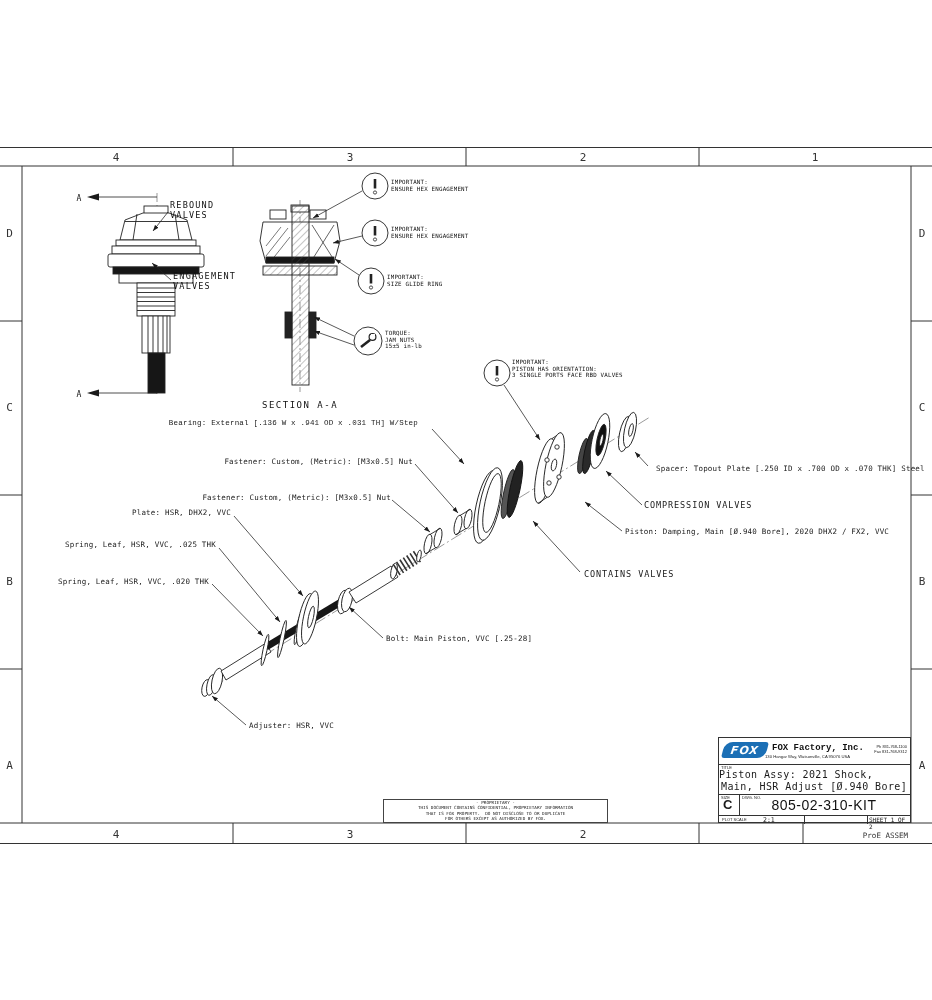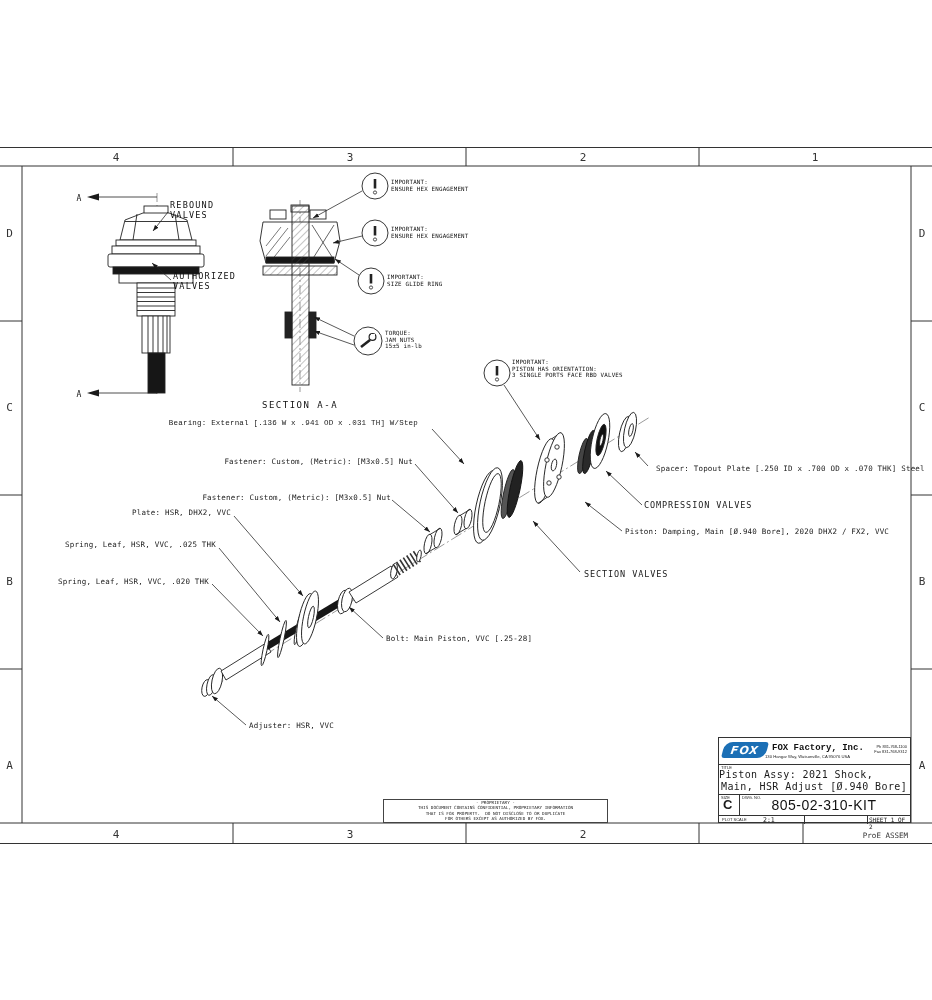--- a/index.html
+++ b/index.html
@@ -280,38 +280,38 @@
     <line x1="392" y1="500" x2="430" y2="532" marker-end="url(#arw)"></line>
     <line x1="432" y1="429" x2="464" y2="464" marker-end="url(#arw)"></line>
     <line x1="580" y1="572" x2="533" y2="521" marker-end="url(#arw)"></line>
     <line x1="622" y1="531" x2="585" y2="502" marker-end="url(#arw)"></line>
     <line x1="642" y1="505" x2="606" y2="471" marker-end="url(#arw)"></line>
     <line x1="648" y1="466" x2="635" y2="452" marker-end="url(#arw)"></line>
   </g>
 </svg>
 
 <div class="viewlbl" style="left:170px;top:200px;"><span>REBOUND</span><br><span>VALVES</span></div>
-<div class="viewlbl" style="left:173px;top:271px;"><span>AUTHORIZED</span><br><span>VALVES</span></div>
+<div class="viewlbl" style="left:173px;top:271px;"><span>ENGAGEMENT</span><br><span>VALVES</span></div>
 <div class="sectitle" style="left:262px;top:400px;">SECTION  A-A</div>
 
 <div class="note" style="left:391px;top:179px;"><span>IMPORTANT:</span><br><span>ENSURE HEX ENGAGEMENT</span></div>
 <div class="note" style="left:391px;top:226px;"><span>IMPORTANT:</span><br><span>ENSURE HEX ENGAGEMENT</span></div>
 <div class="note" style="left:387px;top:274px;"><span>IMPORTANT:</span><br><span>SIZE GLIDE RING</span></div>
 <div class="note" style="left:385px;top:330px;"><span>TORQUE:</span><br><span>JAM NUTS</span><br><span>15±5 in-lb</span></div>
 <div class="note" style="left:512px;top:359px;"><span>IMPORTANT:</span><br><span>PISTON HAS ORIENTATION:</span><br><span>3 SINGLE PORTS FACE RBD VALVES</span></div>
 
 <div class="lbl" style="right:514px;top:419px;font-family:Liberation Mono, monospace;">Bearing: External [.136 W x .941 OD x .031 TH] W/Step</div>
 <div class="lbl" style="right:519px;top:457px;">Fastener: Custom, (Metric): [M3x0.5] Nut</div>
 <div class="lbl" style="right:541px;top:493px;">Fastener: Custom, (Metric): [M3x0.5] Nut</div>
 <div class="lbl" style="right:701px;top:508px;">Plate: HSR, DHX2, VVC</div>
 <div class="lbl" style="right:716px;top:540px;margin-left:8px;">Spring, Leaf, HSR, VVC, .025 THK</div>
 <div class="lbl" style="right:723px;top:577px;">Spring, Leaf, HSR, VVC, .020 THK</div>
 <div class="lbl" style="left:386px;top:634px;">Bolt: Main Piston, VVC [.25-28]</div>
 <div class="lbl" style="left:249px;top:721px;">Adjuster: HSR, VVC</div>
-<div class="lbl big" style="left:584px;top:569px;">SECTION VALVES</div>
+<div class="lbl big" style="left:584px;top:569px;">CONTAINS VALVES</div>
 <div class="lbl" style="left:625px;top:527px;">Piston: Damping, Main [Ø.940 Bore], 2020 DHX2 / FX2, VVC</div>
 <div class="lbl big" style="left:644px;top:500px;">COMPRESSION VALVES</div>
 <div class="lbl" style="left:656px;top:464px;">Spacer: Topout Plate [.250 ID x .700 OD x .070 THK] Steel</div>
 
 <div id="tblock">
   <div class="logo">
         <span>FOX</span>
       </div>
   <div class="company">FOX Factory, Inc.</div>
   <div class="address">130 Hangar Way, Watsonville, CA 95076 USA</div>

